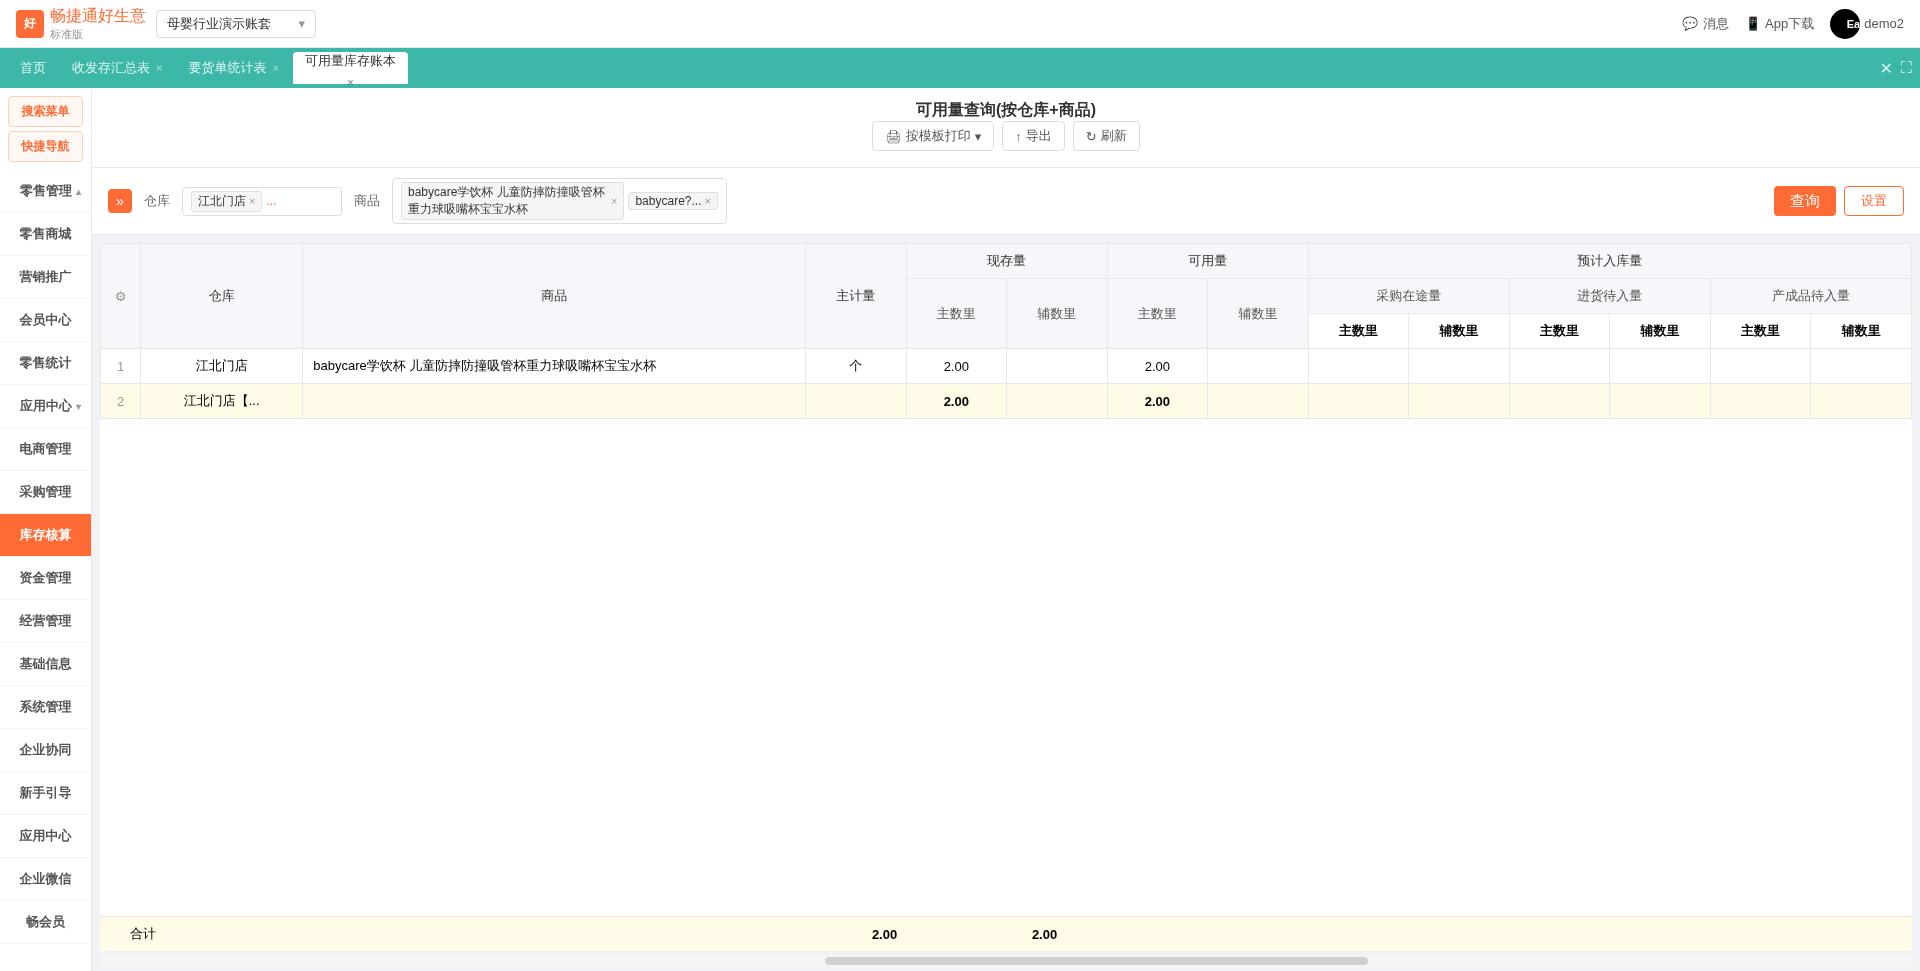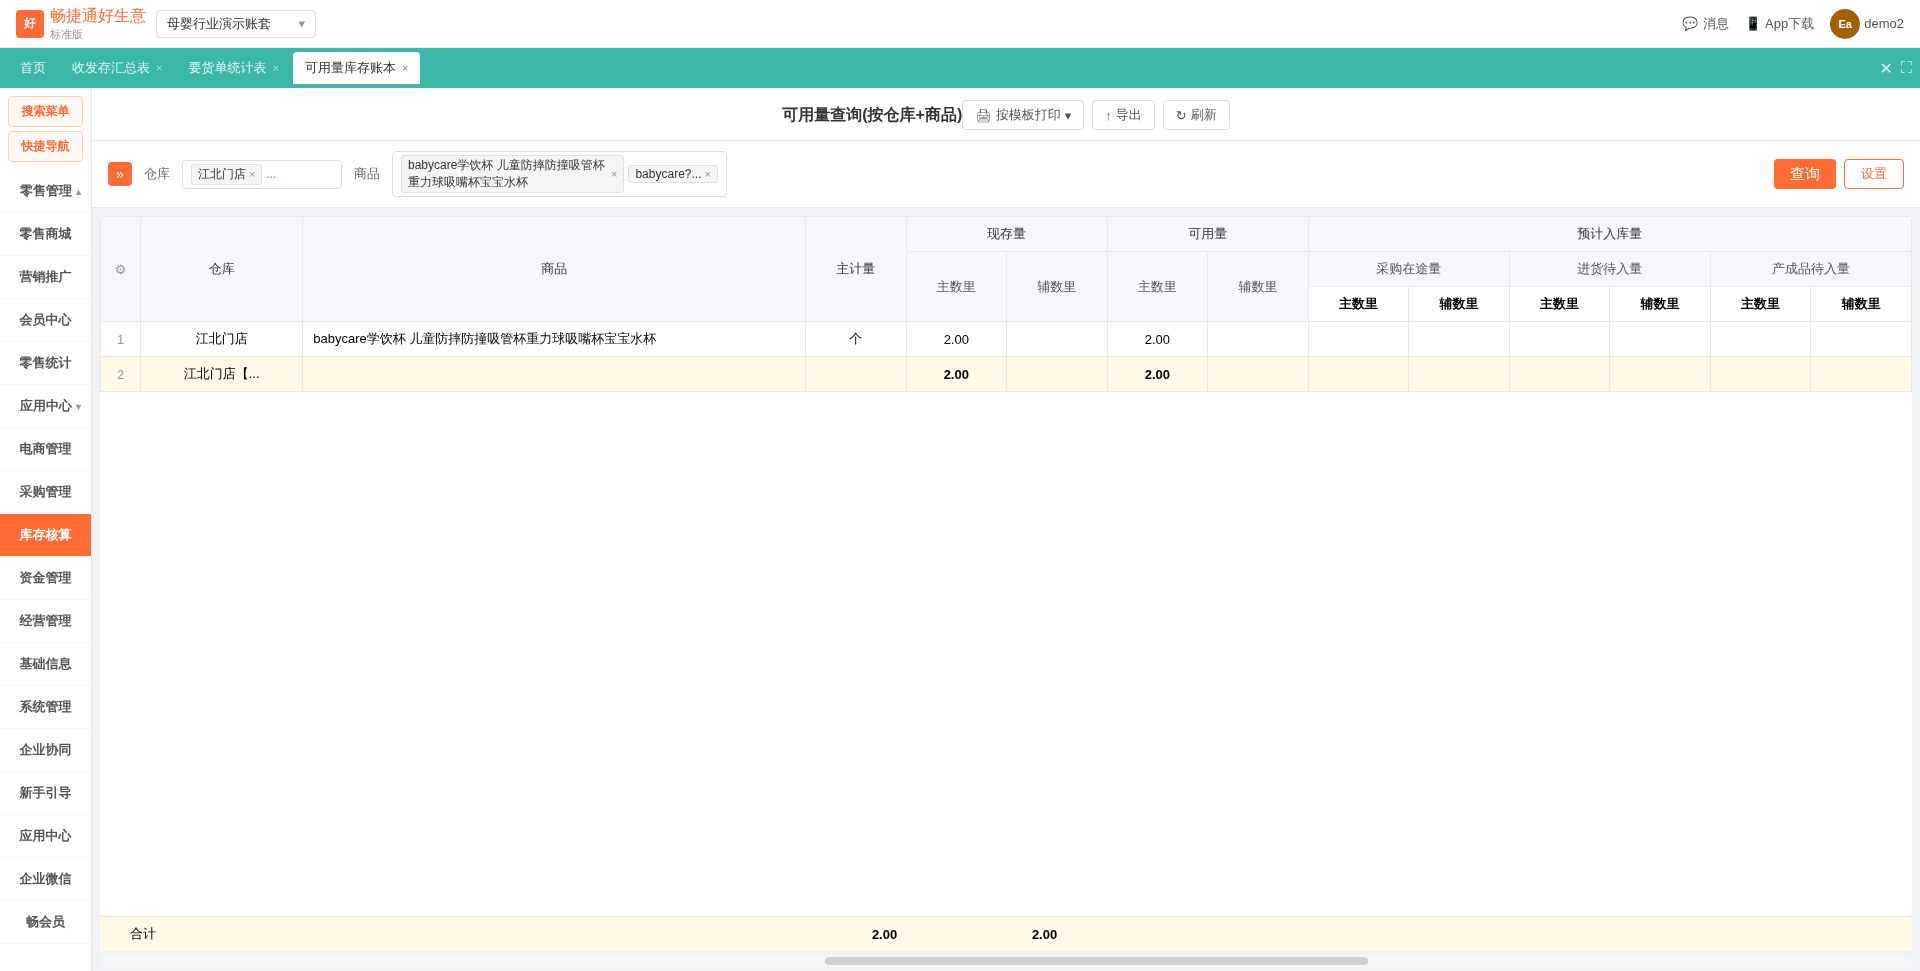--- a/index.html
+++ b/index.html
@@ -15,21 +15,21 @@
       padding: 0 16px;
       border-bottom: 1px solid #e8e8e8;
       flex-shrink: 0;
     }
     .top-bar-left { display: flex; align-items: center; gap: 10px; }
     .logo-area { display: flex; align-items: center; gap: 6px; }
     .logo-icon { width: 28px; height: 28px; background: #ff6b35; border-radius: 4px; display: flex; align-items: center; justify-content: center; color: white; font-size: 12px; font-weight: bold; }
     .store-selector { display: flex; align-items: center; gap: 4px; padding: 4px 10px; border: 1px solid #ddd; border-radius: 4px; cursor: pointer; background: #fff; font-size: 13px; color: #333; min-width: 160px; }
     .top-bar-right { display: flex; align-items: center; gap: 16px; }
     .top-bar-item { display: flex; align-items: center; gap: 4px; cursor: pointer; color: #555; font-size: 13px; }
-    .avatar { width: 30px; height: 30px; border-radius: 50%; background: #a16207; display: flex; align-items: center; justify-content: center; color: white; font-size: 12px; overflow: hidden; }
+    .avatar { width: 30px; height: 30px; border-radius: 50%; background: #000000; display: flex; align-items: center; justify-content: flex-end; color: white; font-size: 12px; overflow: hidden; }
 
     
     .tab-bar {
       height: 40px;
       background: #3db8a8;
       display: flex;
       align-items: center;
       padding: 0 8px;
       gap: 2px;
       flex-shrink: 0;
@@ -43,20 +43,21 @@
       border-radius: 4px 4px 0 0;
       cursor: pointer;
       font-size: 13px;
       color: #e0f5f2;
       background: transparent;
       white-space: nowrap;
     }
     .tab.active {
       background: #fff;
       color: #333;
+      flex-direction: column;
     }
     .tab-close { font-size: 11px; color: inherit; cursor: pointer; opacity: 0.7; }
     .tab-bar-right { margin-left: auto; display: flex; align-items: center; gap: 8px; }
     .tab-bar-btn { color: #fff; cursor: pointer; font-size: 16px; opacity: 0.8; }
 
     
     .main-layout { display: flex; flex: 1; overflow: hidden; }
 
     
     .sidebar {
@@ -95,21 +96,21 @@
       display: flex;
       flex-direction: column;
       background: #f0f2f5;
     }
     .page-header {
       background: #fff;
       padding: 12px 20px 0;
       border-bottom: 1px solid #e8e8e8;
       flex-shrink: 0;
     }
-    .page-title-row { display: flex; align-items: center; justify-content: center; margin-bottom: 10px; }
+    .page-title-row { display: flex; align-items: center; justify-content: center; margin-bottom: 16px; flex-direction: column; }
     .page-title { font-size: 16px; font-weight: bold; color: #333; }
     .page-actions { display: flex; align-items: center; gap: 8px; }
     .action-btn { display: flex; align-items: center; gap: 4px; padding: 5px 12px; border: 1px solid #ddd; border-radius: 4px; cursor: pointer; font-size: 13px; color: #555; background: #fff; }
 
     
     .filter-row {
       background: #fff;
       padding: 10px 16px;
       display: flex;
       align-items: center;

